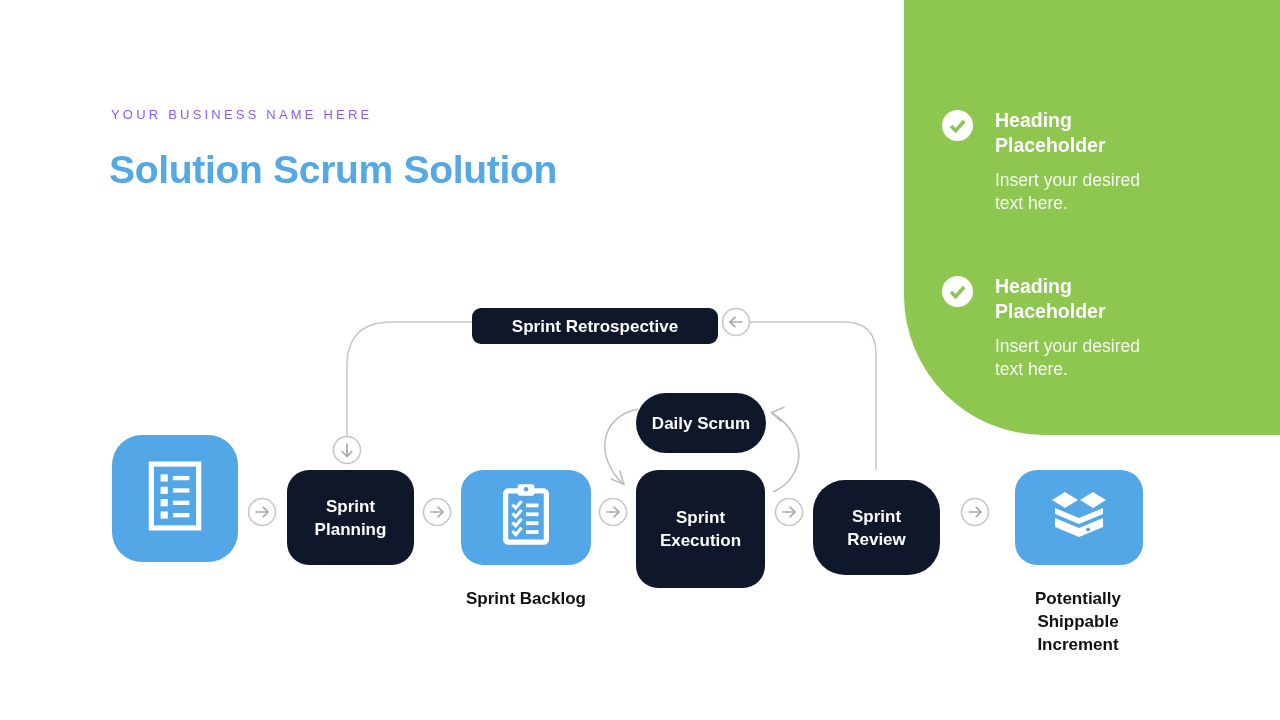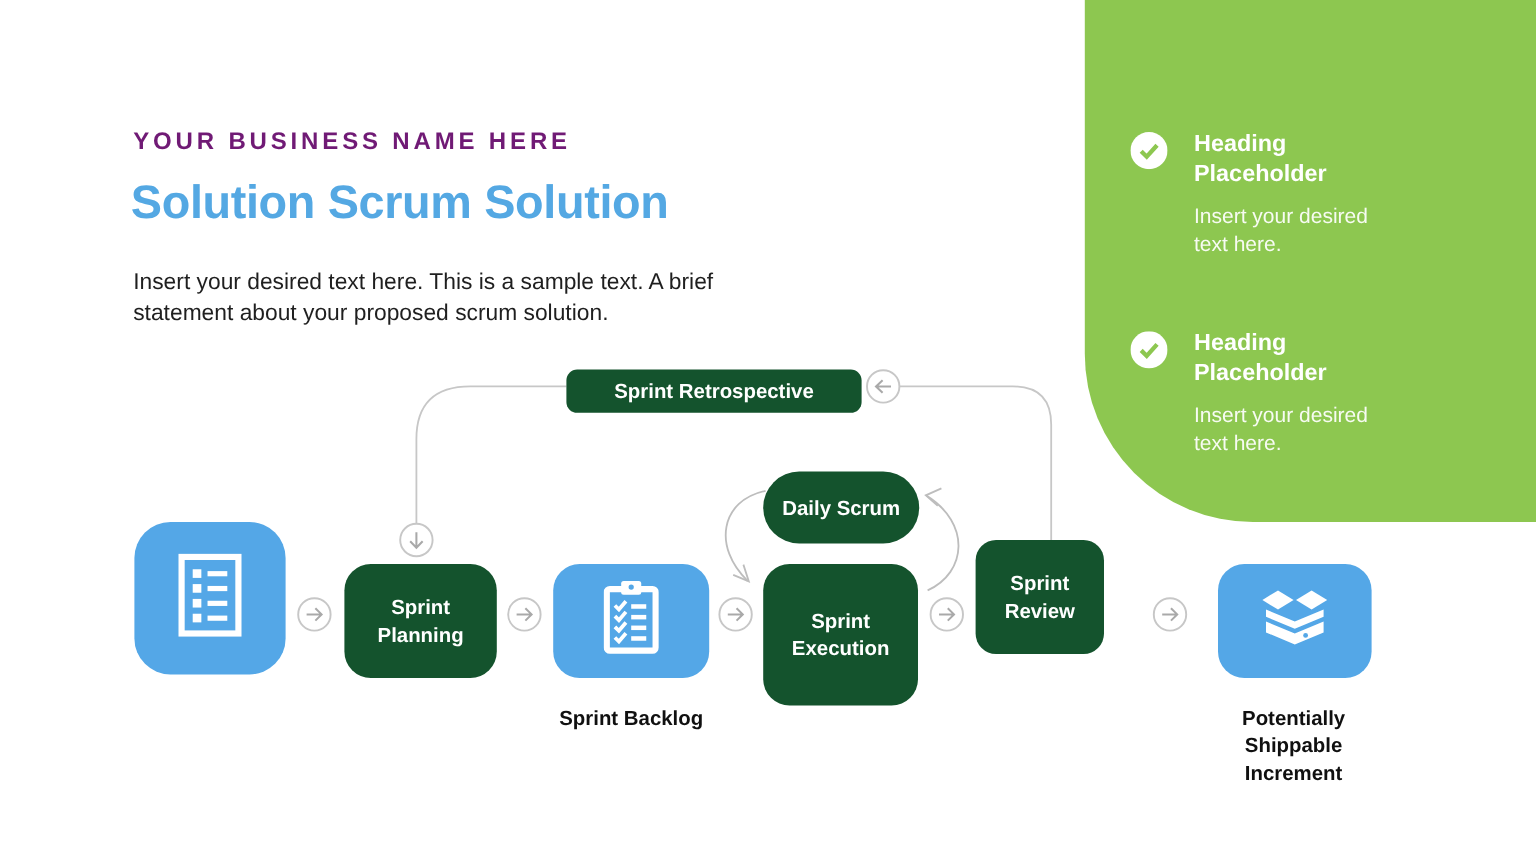--- a/index.html
+++ b/index.html
@@ -4,21 +4,21 @@
 <style>
   html,body { margin:0; padding:0; background:#e8e8e8; }
   .slide {
     position:relative; width:1280px; height:720px; background:#ffffff;
     overflow:hidden; font-family:"Liberation Sans", sans-serif;
     margin:0 auto;
   }
   
   .eyebrow {
     position:absolute; left:111px; top:107px;
-    font-size:20px; letter-spacing:3.2px; font-weight:700; color:#701a75;
+    font-size:13px; letter-spacing:3.2px; font-weight:400; color:#8b5cf6;
   }
   .title {
     position:absolute; left:109px; top:148px;
     font-size:39px; font-weight:700; color:#54a8e3; letter-spacing:-0.3px;
   }
   .description {
     position:absolute; left:111px; top:223px; width:560px;
     font-size:19px; line-height:26px; color:#1f1f1f;
   }
   
@@ -31,28 +31,28 @@
   .panel-item-2 { top:282px; }
   .check-wrap { flex:0 0 31px; padding-top:2px; }
   .panel-text { width:170px; }
   .panel-heading { font-size:19.5px; line-height:25px; font-weight:700; color:#ffffff; width:150px; }
   .panel-body { margin-top:11px; font-size:17.5px; line-height:23px; color:rgba(255,255,255,0.93); }
   
   .box {
     position:absolute; display:flex; align-items:center; justify-content:center;
     color:#ffffff; font-weight:700; font-size:17px; line-height:23px; text-align:center;
   }
-  .indigo { background:#14532d; }
+  .indigo { background:#0f172a; }
   .blue   { background:#54a7e7; }
   .box-pb   { left:112px; top:435px; width:126px; height:127px; border-radius:30px; }
   .box-sp   { left:287px; top:470px; width:127px; height:95px;  border-radius:22px; }
   .box-sb   { left:461px; top:470px; width:130px; height:95px;  border-radius:22px; }
   .box-ds   { left:636px; top:393px; width:130px; height:60px;  border-radius:30px; }
   .box-se   { left:636px; top:470px; width:129px; height:118px;  border-radius:22px; }
-  .box-sr   { left:813px; top:450px; width:107px; height:95px;  border-radius:17px; }
+  .box-sr   { left:813px; top:480px; width:127px; height:95px;  border-radius:32px; }
   .box-psi  { left:1015px; top:470px; width:128px; height:95px; border-radius:22px; }
   .box-retro{ left:472px; top:308px; width:246px; height:36px;  border-radius:9px; white-space:nowrap; }
   .box-label-inner { width:100px; }
   
   .step-label {
     position:absolute; text-align:center; font-weight:700; color:#101010;
     font-size:17px; line-height:23px;
   }
   .label-pb  { left:115px;  top:587px; width:120px; }
   .label-sb  { left:466px;  top:587px; width:120px; }
@@ -137,21 +137,20 @@
       </div>
       <div class="panel-text">
         <div class="panel-heading">Heading Placeholder</div>
         <div class="panel-body">Insert your desired text here.</div>
       </div>
     </div>
   </div>
 
   <div class="eyebrow">YOUR BUSINESS NAME HERE</div>
   <div class="title">Solution Scrum Solution</div>
-  <div class="description">Insert your desired text here. This is a sample text. A brief statement about your proposed scrum solution.</div>
 
   <div class="box blue box-pb">
     <span>
       <svg width="54" height="70" viewBox="0 0 52 68">
         <rect x="3" y="3" width="46" height="62" fill="none" stroke="#ffffff" stroke-width="5"></rect>
         <rect x="12" y="13" width="7" height="7" fill="#ffffff"></rect>
           <rect x="24" y="14.5" width="16" height="4.2" fill="#ffffff"></rect>
         <rect x="12" y="25" width="7" height="7" fill="#ffffff"></rect>
           <rect x="24" y="26.5" width="16" height="4.2" fill="#ffffff"></rect>
         <rect x="12" y="37" width="7" height="7" fill="#ffffff"></rect>

